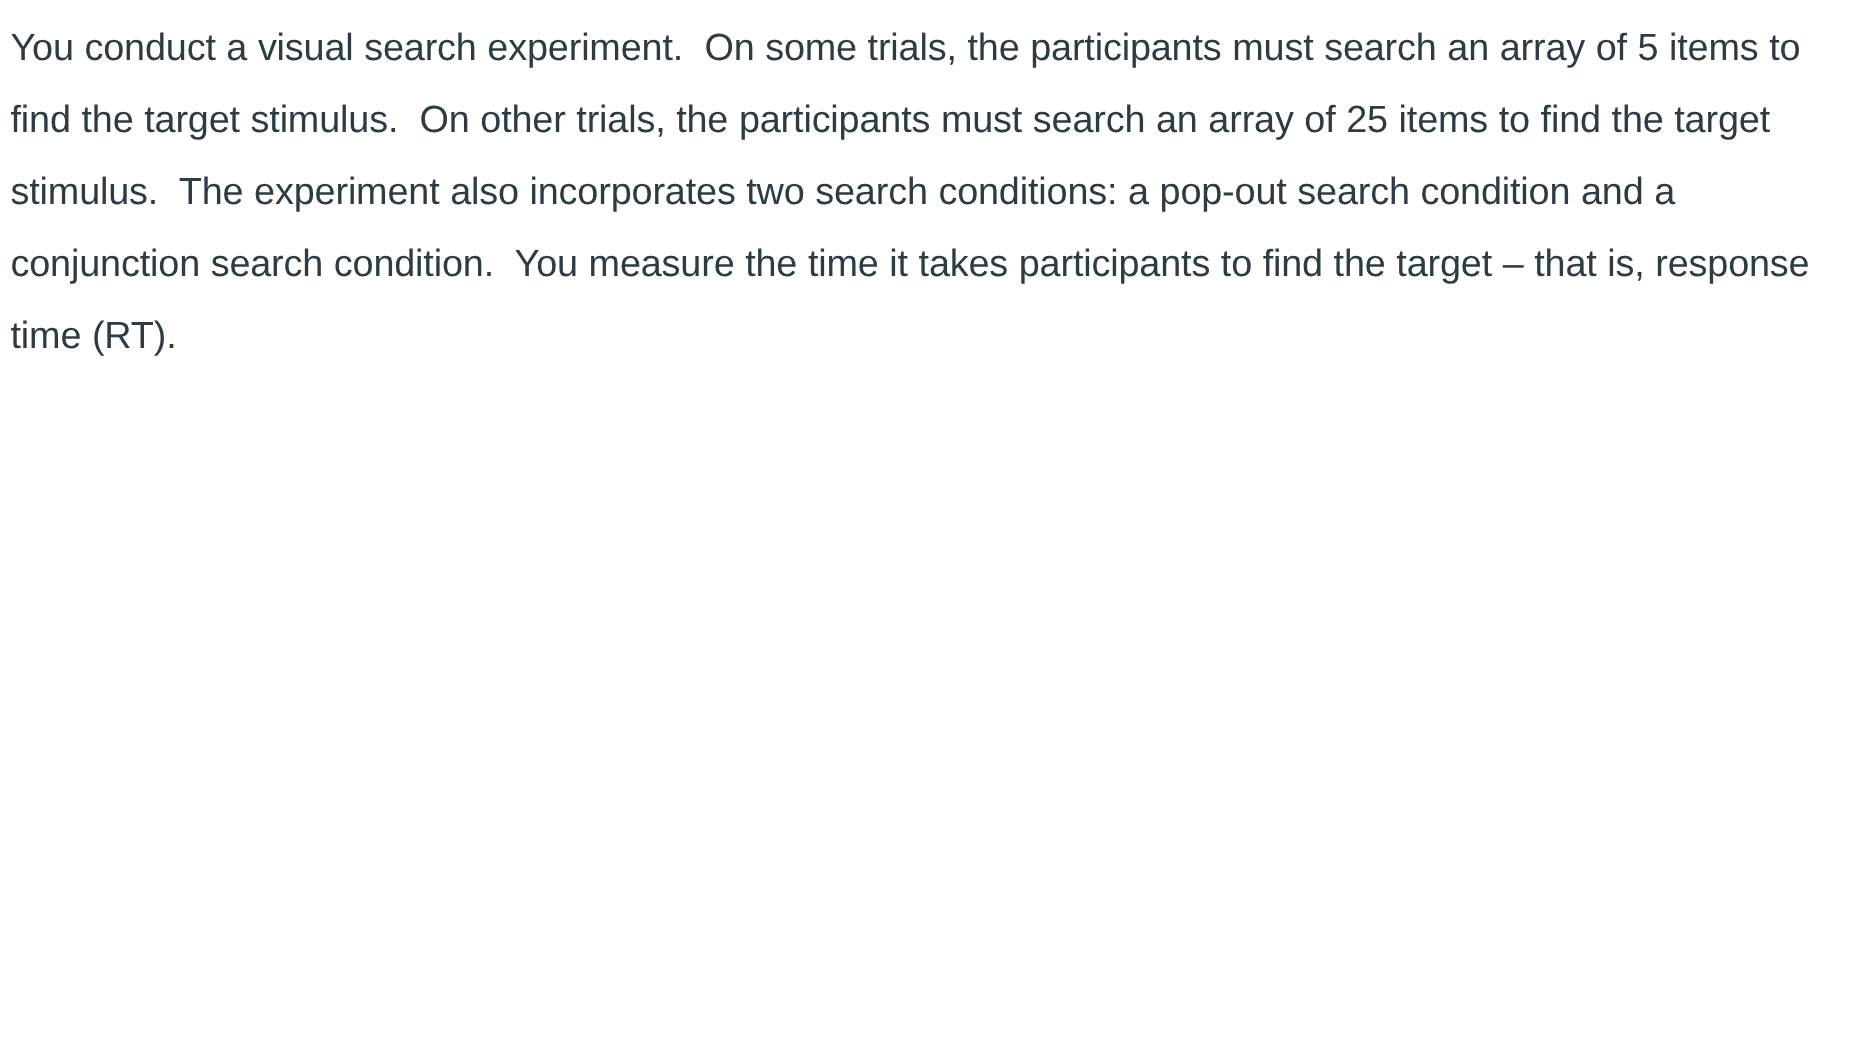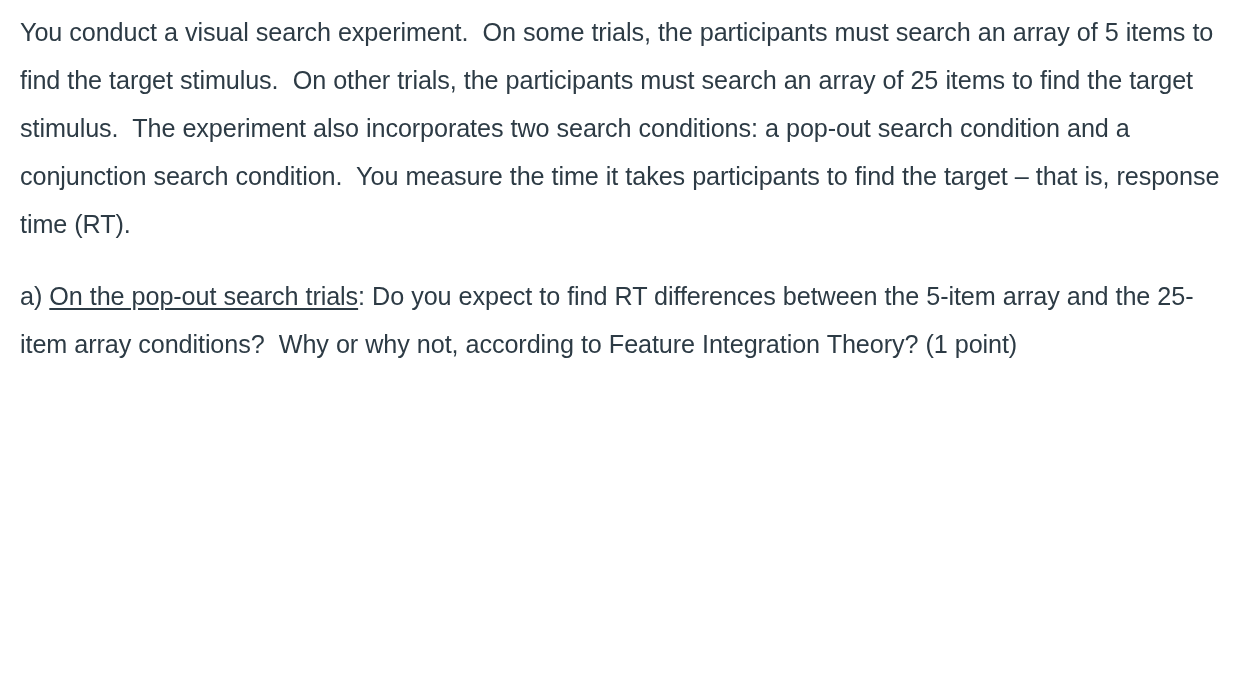--- a/index.html
+++ b/index.html
@@ -14,21 +14,21 @@
     overflow: hidden;
     font-family: "Liberation Sans", "DejaVu Sans", sans-serif;
     color: #2D3B45;
     -webkit-font-smoothing: antialiased;
   }
 
   #question-body {
     box-sizing: border-box;
     width: 1244px;
     height: 700px;
-    padding: 8px 8px 0 20px;
+    padding: 8px 8px 0 7px;
     background: #ffffff;
   }
 
   .qp {
     margin: 0;
     font-size: 25.2px;
     line-height: 48px;
     letter-spacing: -0.1px;
     word-spacing: 0.2px;
     color: #2D3B45;
@@ -52,16 +52,15 @@
     white-space: pre-wrap;
   }
 </style>
 </head>
 <body>
 
 <div id="question-body">
 
   <p class="qp">You conduct a visual search experiment.  On some trials, the participants must search an array of 5 items to find the target stimulus.  On other trials, the participants must search an array of 25 items to find the target stimulus.  The experiment also incorporates two search conditions: a pop-out search condition and a conjunction search condition.  You measure the time it takes participants to find the target – that is, response time (RT).</p>
 
-  <p class="qp"><span class="marker">a) </span><span class="lead-in">On the pop-out search trials</span><span class="rest">: Do you expect to find RT differences between the 5-item array and the 25-item array conditions?  Why or why not, according to Feature Integration Theory? (1 point)</span></p>
 
 
 </div>
 
 </body></html>

